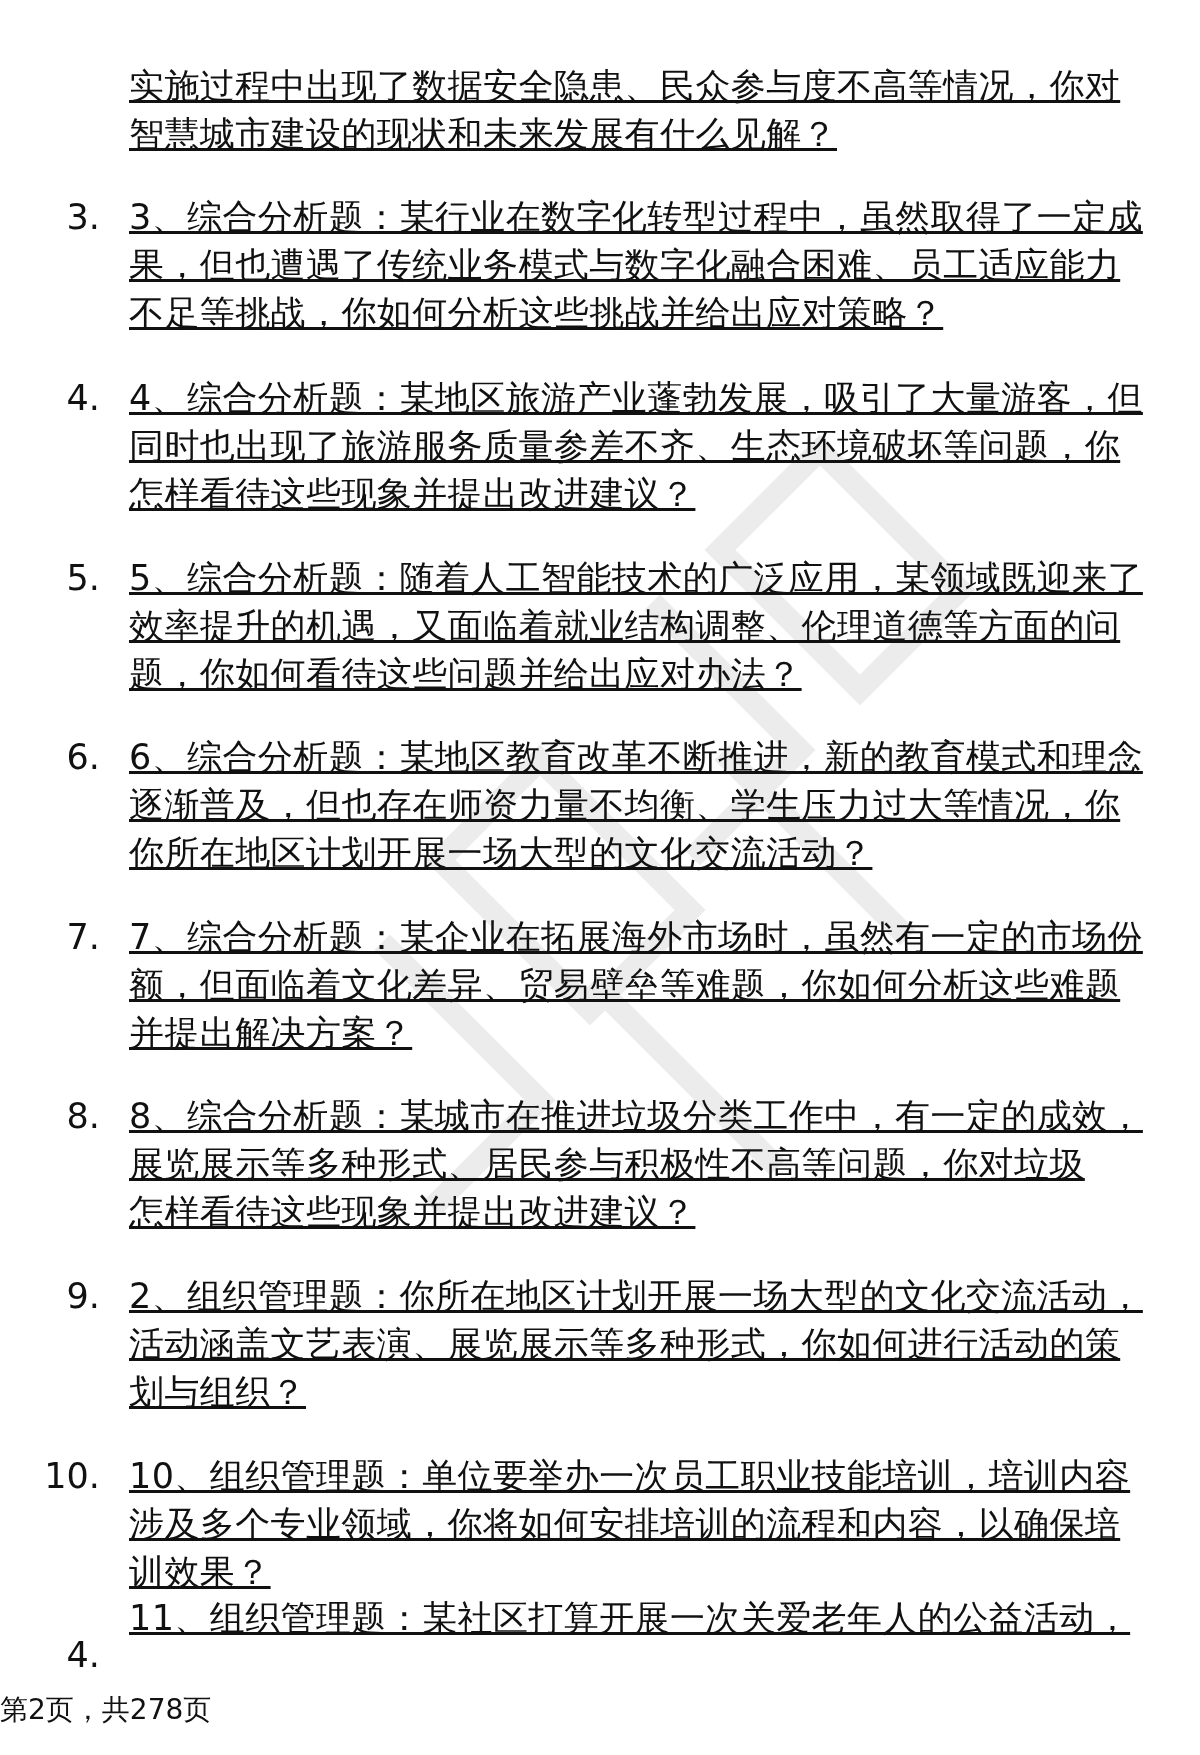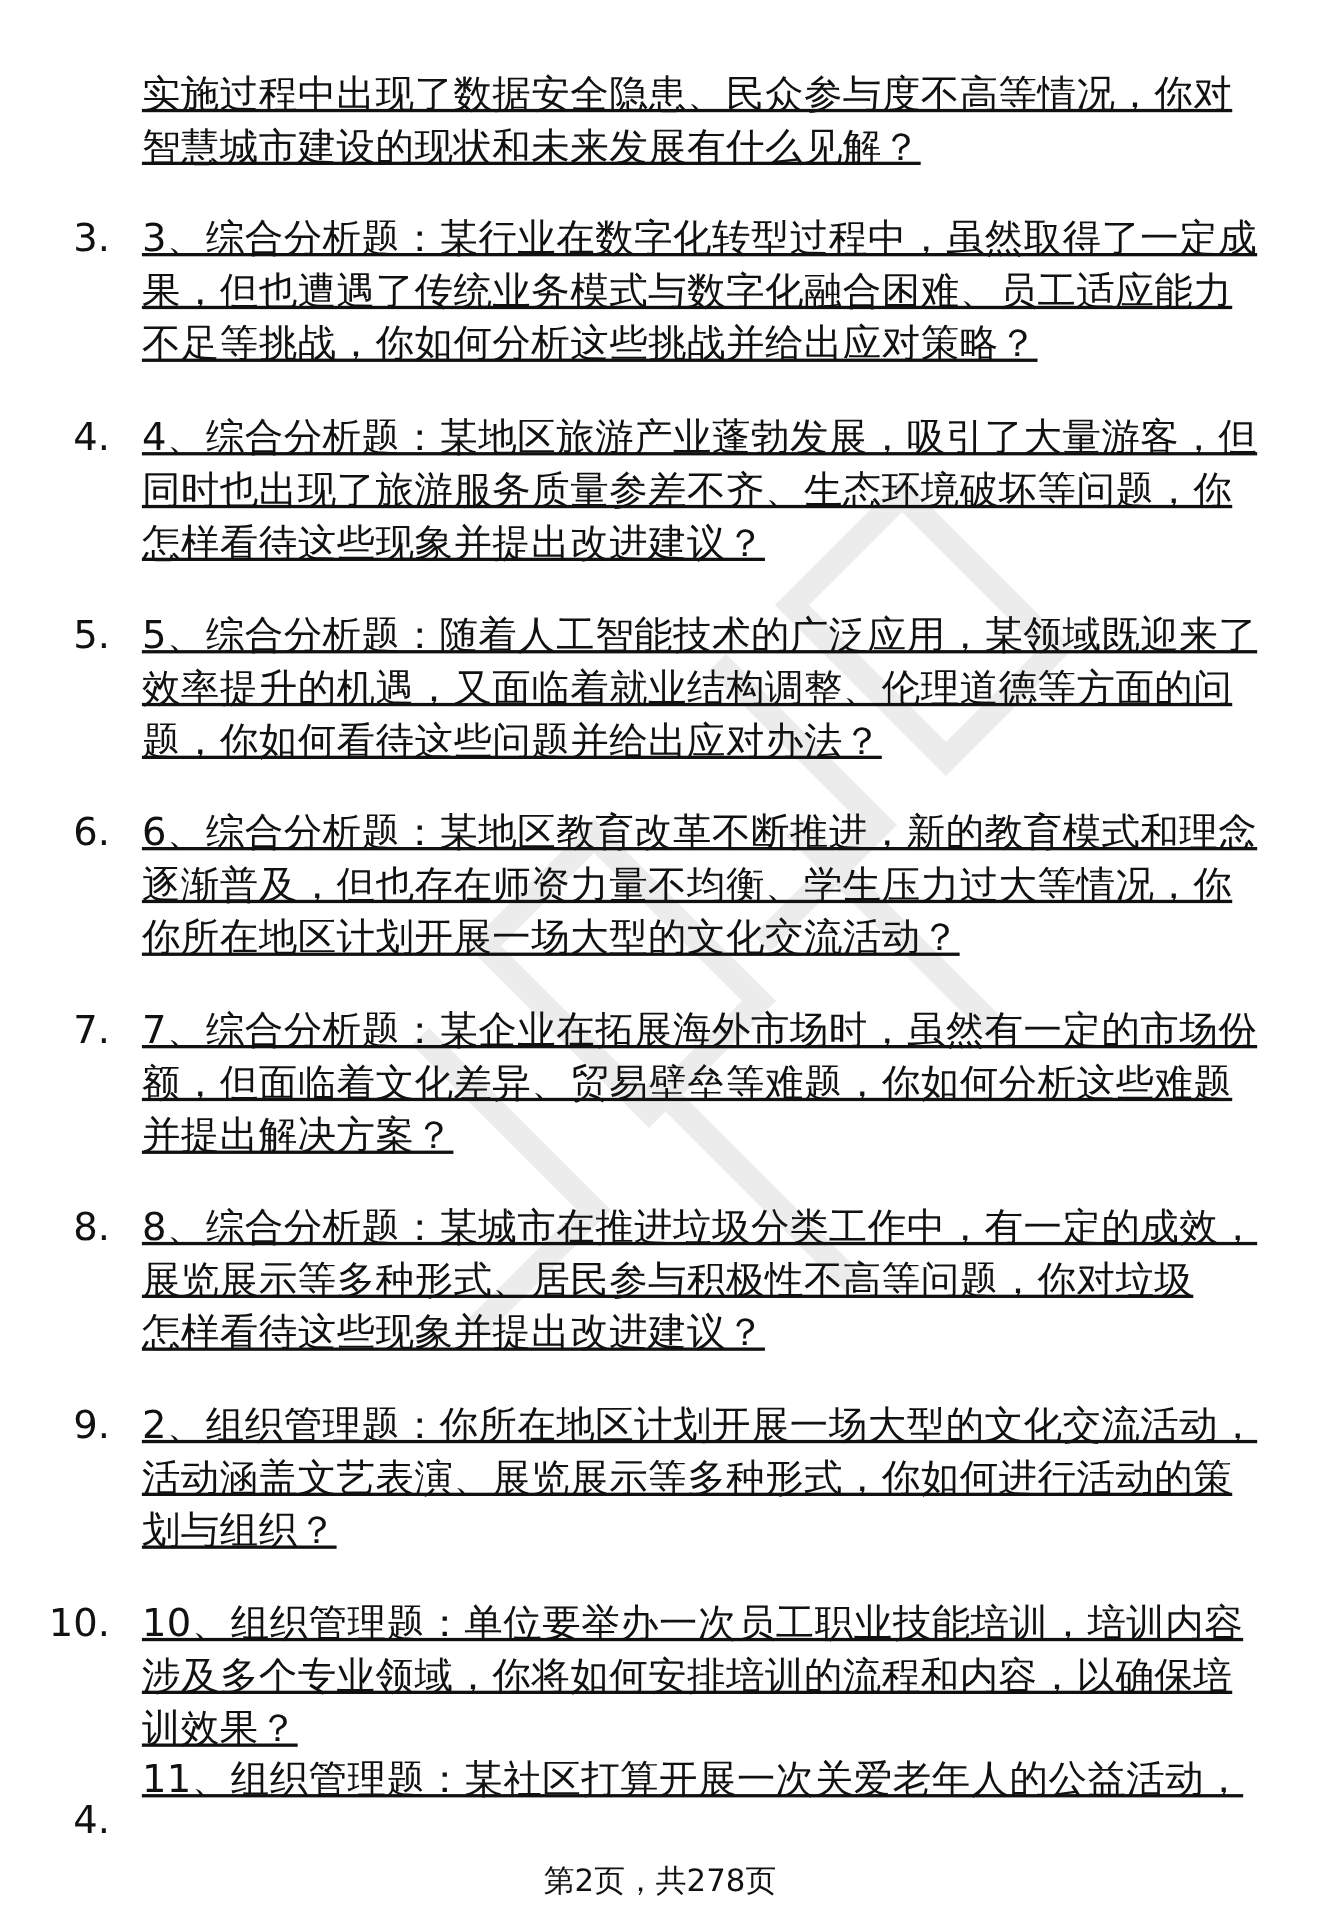--- a/index.html
+++ b/index.html
@@ -3,21 +3,21 @@
 <meta charset="utf-8">
 <style>
   html, body { margin: 0; padding: 0; background: #ffffff; }
   body { width: 1200px; height: 1755px; position: relative; overflow: hidden;
          font-family: "DejaVu Sans", "Liberation Sans", sans-serif; color: #111111; }
   .watermark { position: absolute; left: 300px; top: 430px; width: 700px; height: 800px;
                pointer-events: none; }
   .line { position: absolute; left: 129px; width: 1060px; height: 48px; line-height: 48px;
           font-size: 35px; white-space: nowrap; letter-spacing: 0.4px; text-decoration: underline; }
   .num { position: absolute; height: 48px; line-height: 48px; font-size: 35px; width: 100px; text-align: right; }
-  .footer { position: absolute; left: 0; width: 1200px; top: 1690px; text-align: center;
+  .footer { position: absolute; left: 0; width: 1200px; top: 1690px; text-align: left;
             font-size: 28px; line-height: 40px; color: #111111; }
 </style>
 </head>
 <body>
 
 <svg class="watermark" viewBox="0 0 700 800">
   <g fill="none" stroke="#ececec" stroke-width="22" stroke-linecap="square">
     <path d="M520 20 L660 160 L560 260 L420 120 Z"></path>
     <path d="M360 180 L500 320 L400 420"></path>
     <path d="M240 330 L390 480 L290 580 L140 430 Z"></path>

